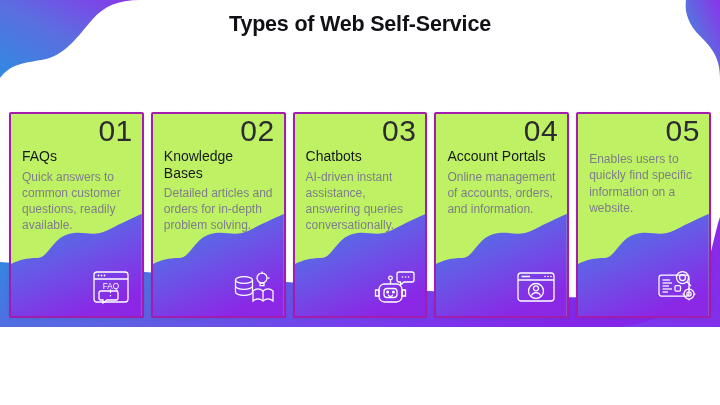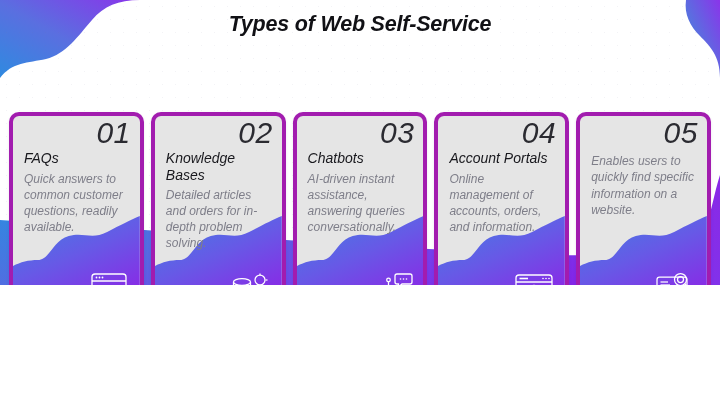--- a/index.html
+++ b/index.html
@@ -12,24 +12,23 @@
     overflow: hidden;
     background: #ffffff;
     font-family: "Liberation Sans", sans-serif;
     position: relative;
   }
 
   #slide {
     position: absolute;
     inset: 0;
     width: 720px;
-    height: 285px;
+    height: 327px;
     overflow: hidden;
     background: #ffffff;
-    font-style: italic;
   }
 
   
   .dot-grid {
     position: absolute;
     inset: 0;
     background-image: radial-gradient(circle, rgba(120,120,150,0.085) 0.7px, transparent 0.8px);
     background-size: 13px 13px;
     pointer-events: none;
     z-index: 1;
@@ -66,23 +65,23 @@
     height: 202px;
     display: flex;
     gap: 7px;
     z-index: 4;
   }
 
   .card {
     position: relative;
     flex: 1 1 0;
     height: 202px;
-    border: 4px solid #a21caf;
-    border-radius: 10px;
-    background: #e5e5e5;
+    border: 2px solid #a21caf;
+    border-radius: 2px;
+    background: #bef264;
     overflow: hidden;
     box-shadow: 0 1px 3px rgba(40,50,90,0.10);
   }
 
   .card-wave {
     position: absolute;
     left: 0;
     bottom: 0;
     width: 100%;
     height: 108px;

